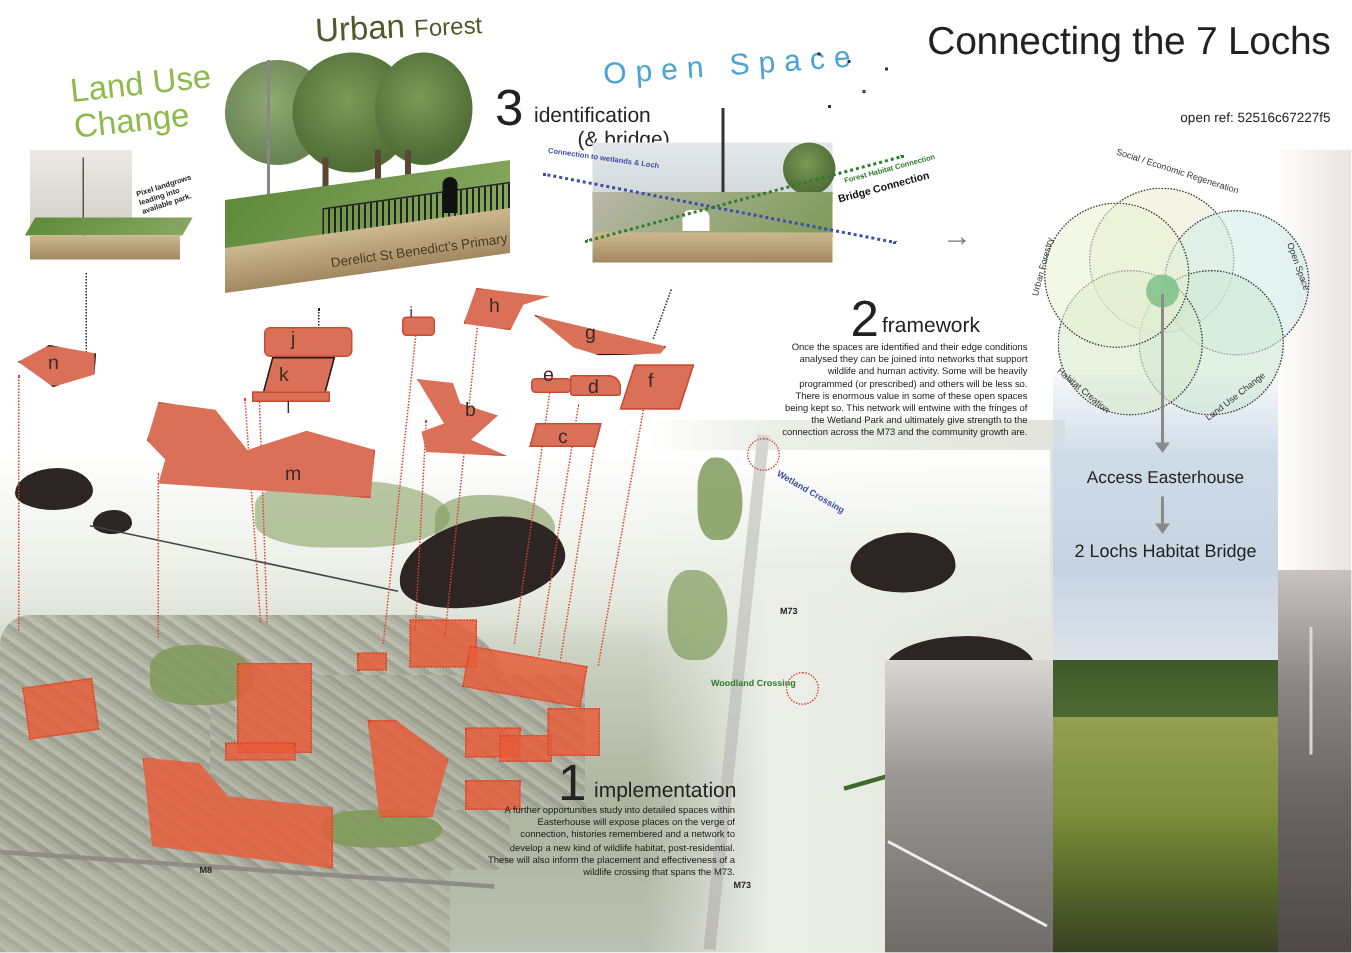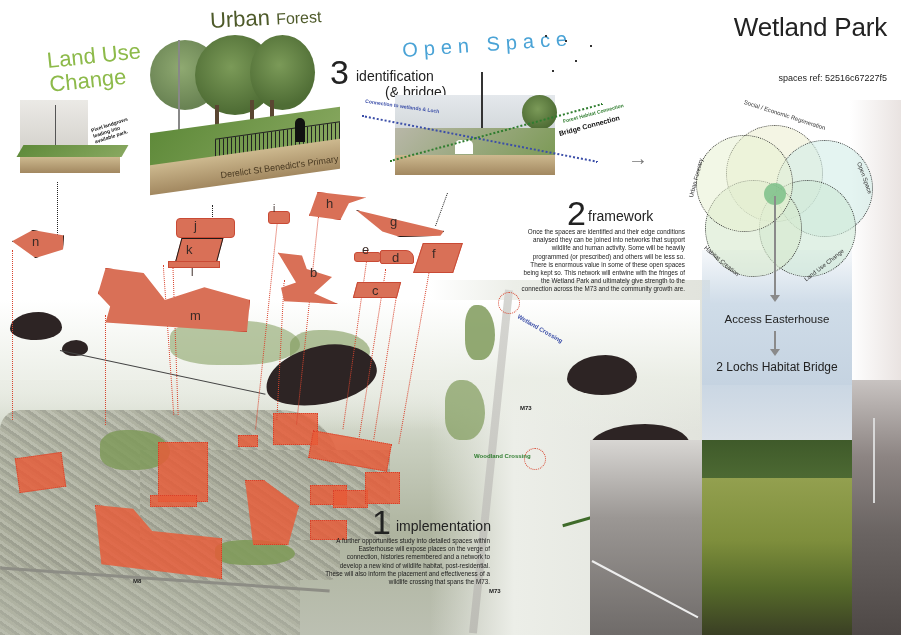--- a/index.html
+++ b/index.html
@@ -204,23 +204,23 @@
 <div class="abs small-label" style="left:562px;top:110px;color:#2f7d2f;font-size:5px;transform:rotate(-15deg);">Forest Habitat Connection</div>
 <div class="abs" style="left:558px;top:122px;font-size:7px;font-weight:bold;color:#111;transform:rotate(-15deg);">Bridge Connection</div>
 
 <div class="abs" style="left:545px;top:35px;width:2px;height:2px;background:#333;"></div>
 <div class="abs" style="left:565px;top:40px;width:2px;height:2px;background:#333;"></div>
 <div class="abs" style="left:575px;top:60px;width:2px;height:2px;background:#333;"></div>
 <div class="abs" style="left:590px;top:45px;width:2px;height:2px;background:#333;"></div>
 <div class="abs" style="left:552px;top:70px;width:2px;height:2px;background:#333;"></div>
 
 <div class="abs title">
-  <div>Wetland Park</div>
+  <div>Connecting the 7 Lochs</div>
 </div>
-<div class="abs entry-ref">spaces ref: 52516c67227f5</div>
+<div class="abs entry-ref">open ref: 52516c67227f5</div>
 
 <div class="abs" style="left:628px;top:147px;font-size:20px;color:#777;">→</div>
 
 <div class="abs step-num" style="left:567px;top:196px;">2</div>
 <div class="abs step-label" style="left:588px;top:208px;text-align:center;">framework</div>
 <div class="abs para" style="left:515px;top:228px;width:170px;">Once the spaces are identified and their edge conditions analysed they can be joined into networks that support wildlife and human activity. Some will be heavily programmed (or prescribed) and others will be less so. There is enormous value in some of these open spaces being kept so. This network will entwine with the fringes of the Wetland Park and ultimately give strength to the connection across the M73 and the community growth are.</div>
 
 <div class="abs step-num" style="left:372px;top:505px;">1</div>
 <div class="abs step-label" style="left:396px;top:518px;">implementation</div>
 <div class="abs para" style="left:325px;top:537px;width:165px;">A further opportunities study into detailed spaces within Easterhouse will expose places on the verge of connection, histories remembered and a network to develop a new kind of wildlife habitat, post-residential. These will also inform the placement and effectiveness of a wildlife crossing that spans the M73.</div>

